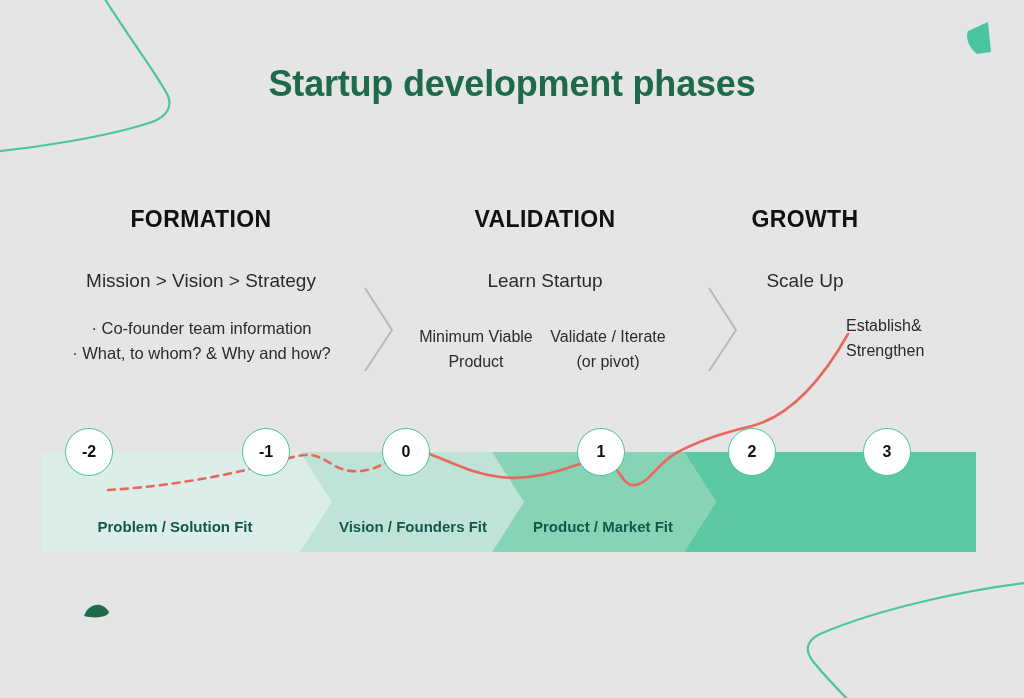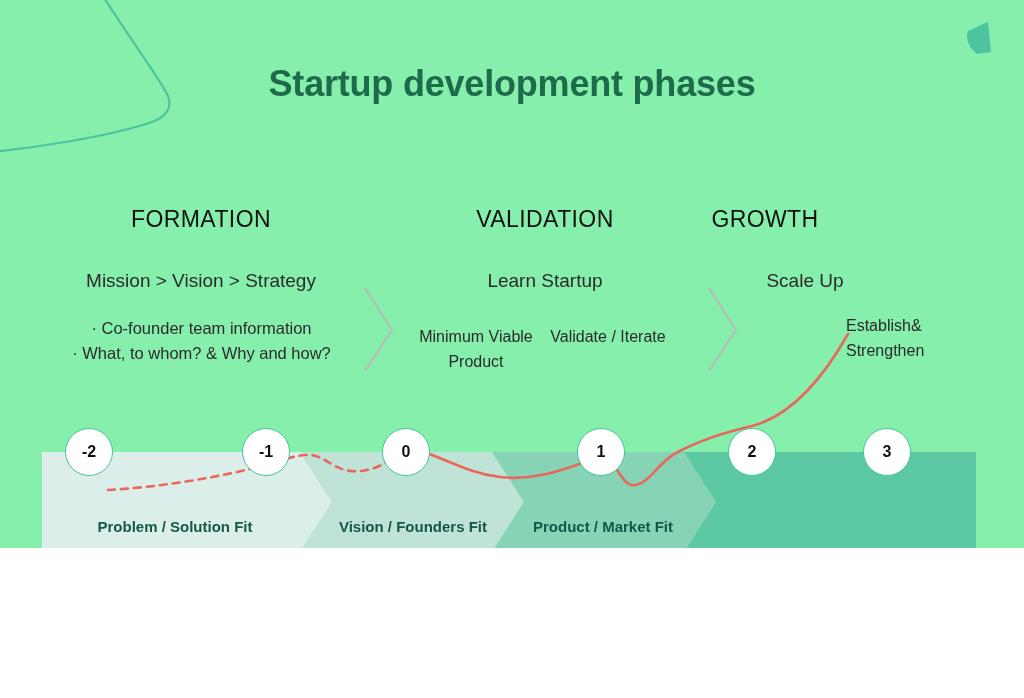--- a/index.html
+++ b/index.html
@@ -8,22 +8,22 @@
     padding: 0;
     background: #ffffff;
   }
   body {
     font-family: "Liberation Sans", "DejaVu Sans", sans-serif;
     -webkit-font-smoothing: antialiased;
   }
   #slide {
     position: relative;
     width: 1024px;
-    height: 548px;
-    background: #86efac;
+    height: 698px;
+    background: #e5e5e5;
     overflow: hidden;
   }
 
   
   .deco-svg {
     position: absolute;
     left: 0;
     top: 0;
     width: 1024px;
     height: 698px;
@@ -41,29 +41,29 @@
     font-weight: 700;
     letter-spacing: -0.2px;
     color: #1d6b4a;
   }
 
   
   .phase-heading {
     position: absolute;
     top: 206px;
     font-size: 23px;
-    font-weight: 400;
+    font-weight: 700;
     letter-spacing: 0.4px;
     color: #111111;
     text-align: center;
     white-space: nowrap;
   }
   .phase-heading.h-formation { left: 60px;  width: 282px; }
   .phase-heading.h-validation{ left: 404px; width: 282px; }
-  .phase-heading.h-growth    { left: 624px; width: 282px; }
+  .phase-heading.h-growth    { left: 664px; width: 282px; }
 
   
   .lead-line {
     position: absolute;
     font-size: 19px;
     color: #2b2b2b;
     text-align: center;
     white-space: nowrap;
   }
   .lead-formation  { left: 60px;  width: 282px; top: 270px; }
@@ -158,20 +158,21 @@
     <div>· What, to whom? &amp; Why and how?</div>
   </div>
 
   <div class="sub-col sub-mvp">
     <div>Minimum Viable</div>
     <div>Product</div>
   </div>
 
   <div class="sub-col sub-validate">
     <div>Validate / Iterate</div>
+    <div>(or pivot)</div>
   </div>
 
   <div class="sub-col sub-growth">
     <div>Establish&amp;</div>
     <div>Strengthen</div>
   </div>
 
   <svg class="deco-svg" viewBox="0 0 1024 698" xmlns="http://www.w3.org/2000/svg">
 
     <path fill="#dceee9" d="M 42 452 L 300 452 L 332 502 L 300 552 L 42 552 Z"></path>

